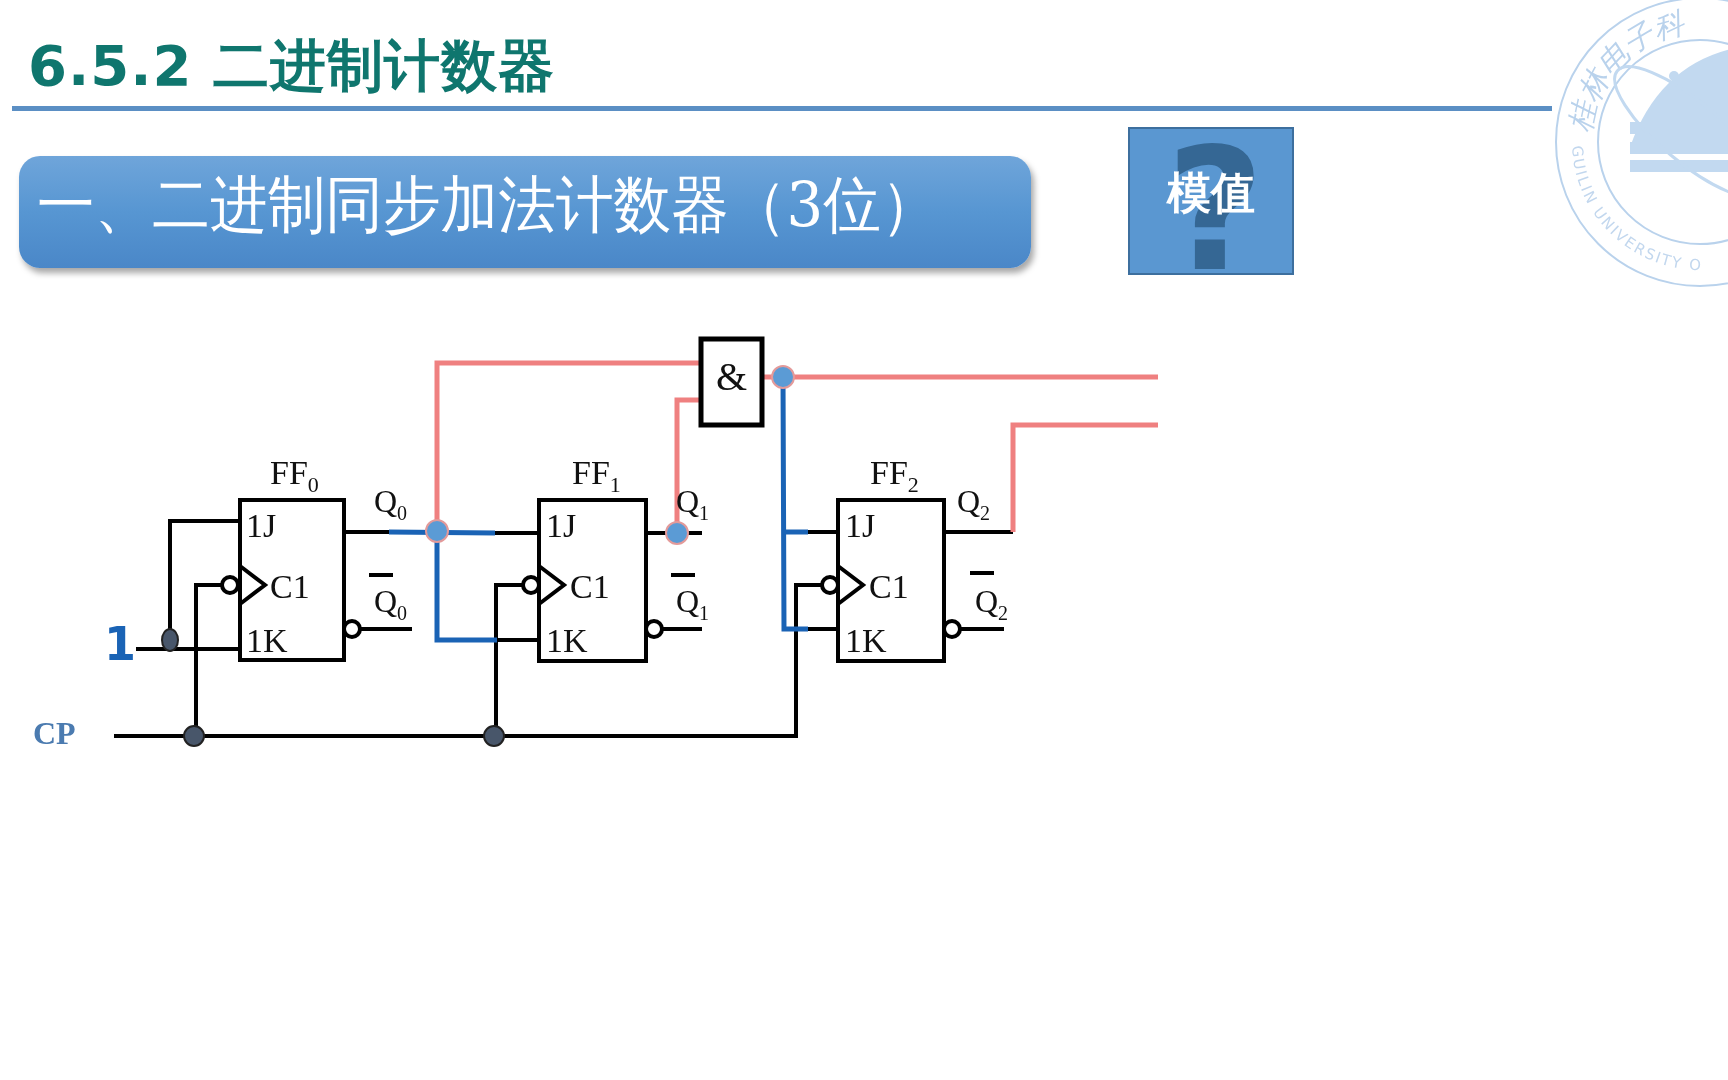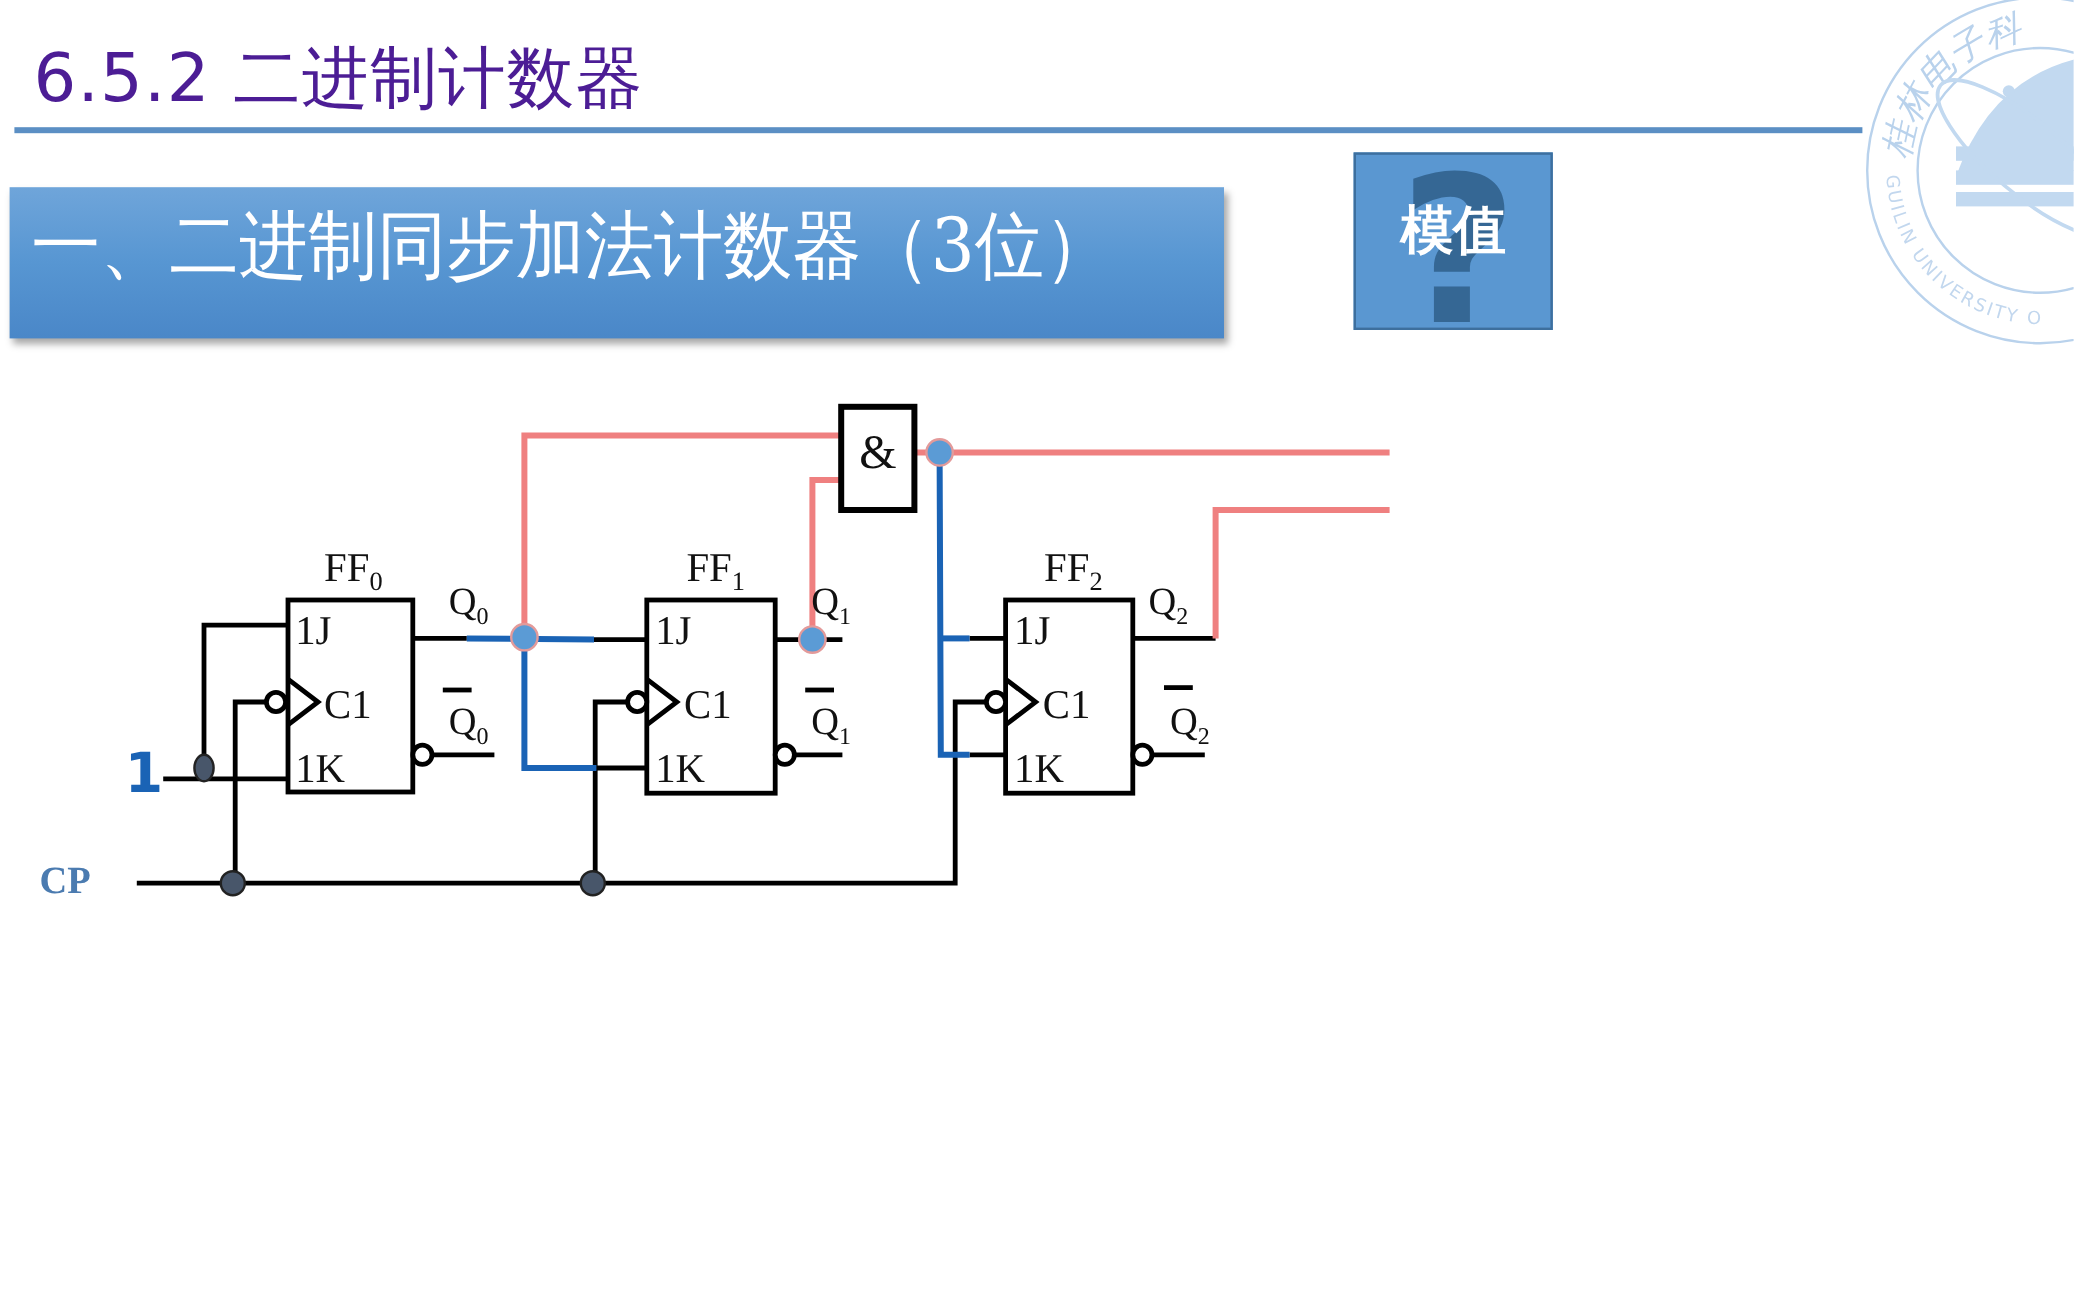--- a/index.html
+++ b/index.html
@@ -1,23 +1,23 @@
 <!DOCTYPE html>
 <html><head>
 <meta charset="utf-8">
 <style>
   html, body { margin:0; padding:0; }
   body { width:1728px; height:1080px; background:#ffffff; position:relative; overflow:hidden;
          font-family:"Liberation Sans", "DejaVu Sans", sans-serif; }
-  .title { position:absolute; left:28px; top:30px; font-size:56px; font-weight:normal; color:#4c1d95;
+  .title { position:absolute; left:28px; top:30px; font-size:56px; font-weight:bold; color:#0f766e;
            font-family:"DejaVu Sans", sans-serif; letter-spacing:1px; line-height:72px; }
   .title-rule { position:absolute; left:12px; top:106px; width:1540px; height:5px; background:#5b8fc4; }
-  .banner { position:absolute; left:8px; top:156px; width:1012px; height:126px;
+  .banner { position:absolute; left:19px; top:156px; width:1012px; height:112px;
             background:linear-gradient(to bottom, #6fa5da 0%, #5796d2 50%, #4a87c8 100%);
-            box-shadow:3px 5px 6px rgba(0,0,0,0.35); }
+            box-shadow:3px 5px 6px rgba(0,0,0,0.35);border-radius:21px; }
   .banner-text { position:absolute; left:18px; top:6px; font-family:"DejaVu Serif", serif; font-size:62px;
                  color:#ffffff; line-height:86px; white-space:nowrap; transform:scaleX(0.93); transform-origin:left center; }
   .modulus-box { position:absolute; left:1128px; top:127px; width:166px; height:148px; background:#5a97d1;
                  border:2px solid #3d6f9e; box-sizing:border-box; overflow:hidden; }
   .q-mark { position:absolute; left:36px; top:-4px; font-size:170px; font-weight:bold; color:#2f5f8a;
             opacity:0.85; font-family:"DejaVu Sans", sans-serif; line-height:170px; }
   .modulus-label { position:absolute; left:0; width:100%; top:44px; text-align:center; color:#ffffff;
                    font-weight:bold; font-size:44px; font-family:"DejaVu Sans", sans-serif; line-height:40px; }
   .modulus-formula { position:absolute; left:0; width:100%; top:90px; text-align:center; color:#ffffff;
                      font-weight:bold; font-size:36px; font-family:"DejaVu Sans", sans-serif; line-height:40px; }

